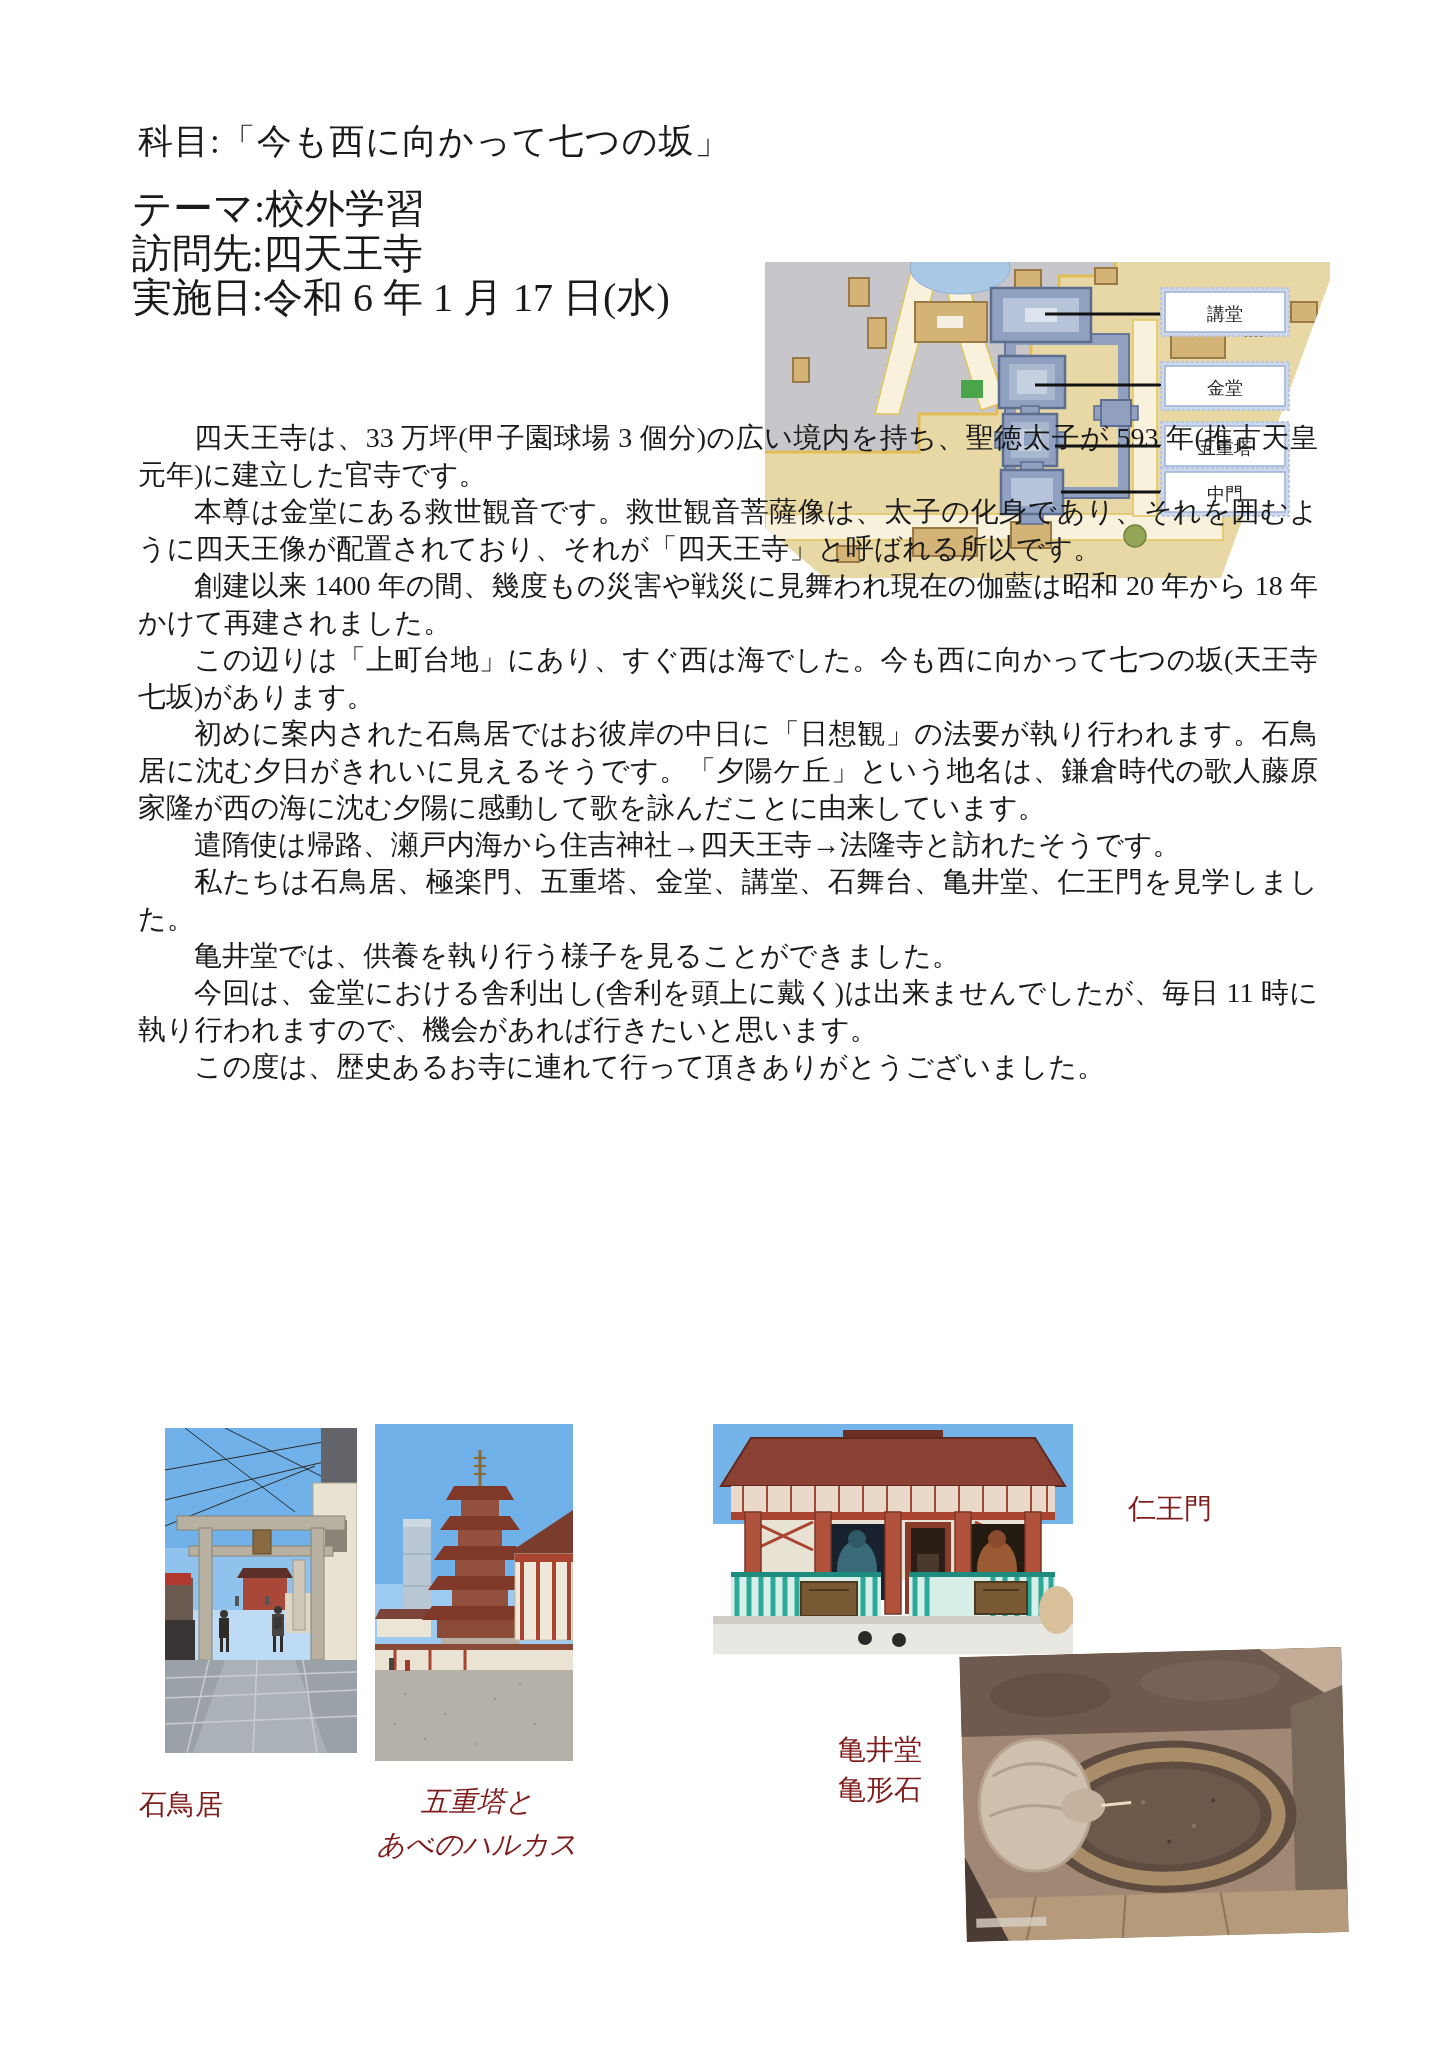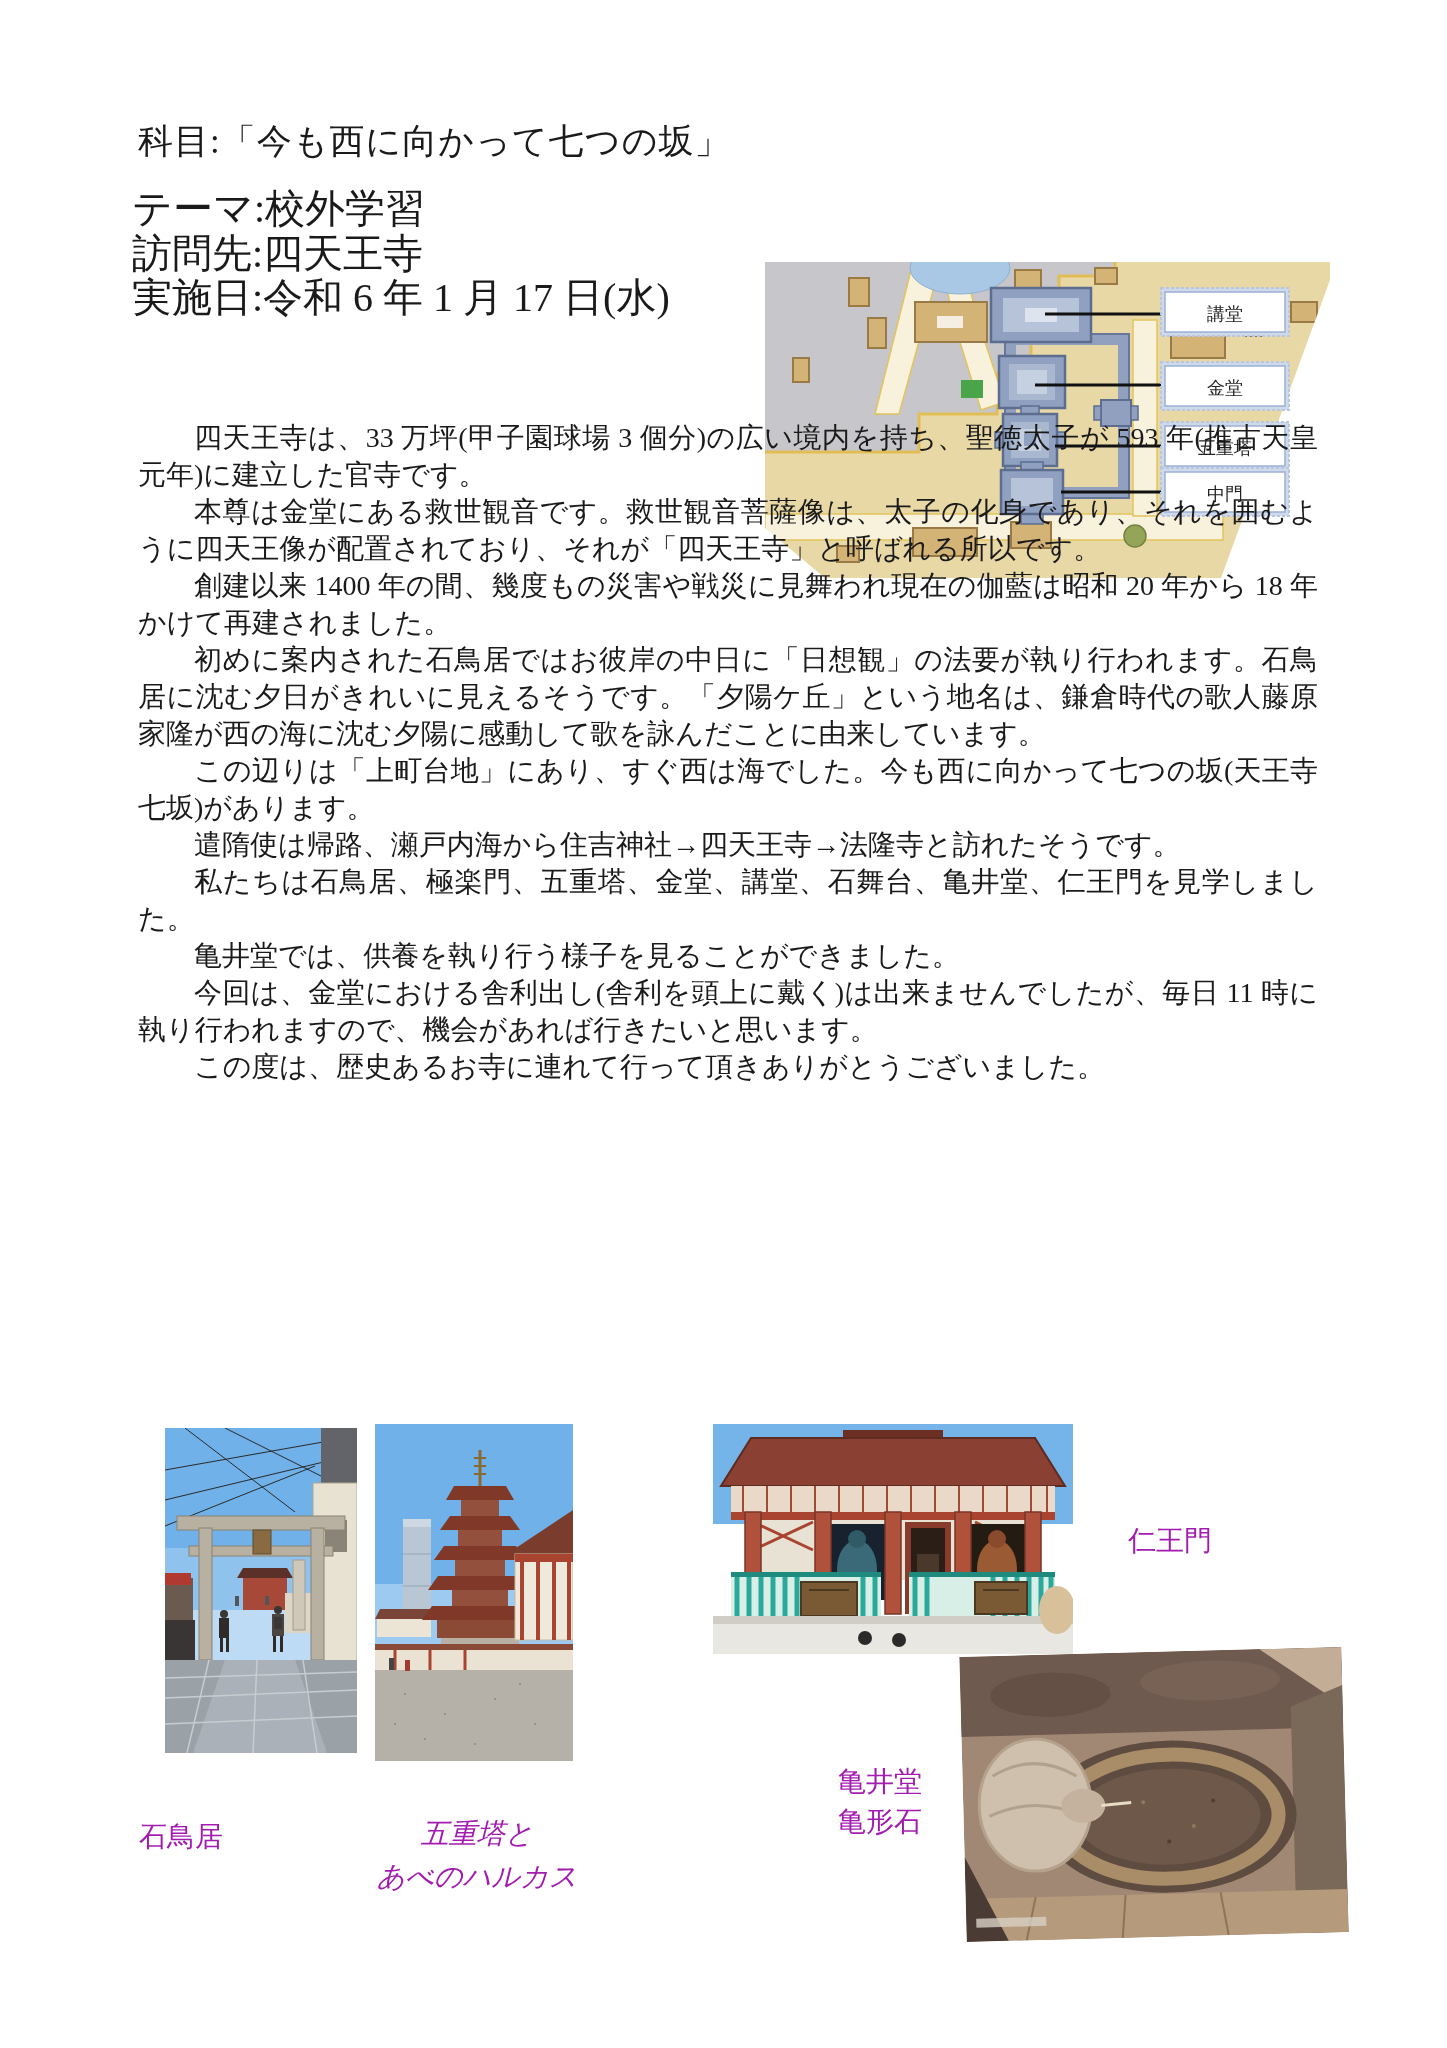--- a/index.html
+++ b/index.html
@@ -15,21 +15,21 @@
   #map-box svg{display:block;width:565px;height:316px;}
   #body-text{left:138px;top:419px;width:1180px;font-size:28px;line-height:37px;text-align:justify;}
   #body-text p{margin:0;text-indent:2em;}
   #body-text p.narrow{margin-right:737px;}
   .photo{overflow:hidden;}
   .photo svg{display:block;}
   #photo-torii{left:165px;top:1428px;width:192px;height:325px;}
   #photo-pagoda{left:375px;top:1424px;width:198px;height:337px;}
   #photo-nio{left:713px;top:1424px;width:360px;height:230px;}
   #photo-kame{left:963px;top:1652px;width:382px;height:285px;transform:rotate(-1.5deg);}
-  .cap{font-size:28px;color:#a21caf;margin-top:32px;}
+  .cap{font-size:28px;color:#7f1d1d;}
   #cap-torii{left:139px;top:1786px;width:195px;}
   #cap-pagoda{left:357px;top:1780px;width:240px;text-align:center;line-height:43px;font-style:italic;}
   #cap-nio{left:1128px;top:1490px;}
   #cap-kame{left:792px;top:1730px;width:130px;text-align:right;line-height:40px;}
 </style>
 </head>
 <body>
 
 <div id="page">
 
@@ -139,22 +139,22 @@
         <rect x="400" y="210" width="120" height="40" fill="#ffffff" stroke="#9db0d4" stroke-width="1.5"></rect>
         <text x="460" y="238" font-size="18" text-anchor="middle" fill="#222222">中門</text>
       </g>
     </svg>
   </div>
 
   <div class="abs" id="body-text">
     <p>四天王寺は、33 万坪(甲子園球場 3 個分)の広い境内を持ち、聖徳太子が 593 年(推古天皇元年)に建立した官寺です。</p>
     <p>本尊は金堂にある救世観音です。救世観音菩薩像は、太子の化身であり、それを囲むように四天王像が配置されており、それが「四天王寺」と呼ばれる所以です。</p>
     <p>創建以来 1400 年の間、幾度もの災害や戦災に見舞われ現在の伽藍は昭和 20 年から 18 年かけて再建されました。</p>
+    <p>この辺りは「上町台地」にあり、すぐ西は海でした。今も西に向かって七つの坂(天王寺七坂)があります。</p>
     <p>初めに案内された石鳥居ではお彼岸の中日に「日想観」の法要が執り行われます。石鳥居に沈む夕日がきれいに見えるそうです。「夕陽ケ丘」という地名は、鎌倉時代の歌人藤原家隆が西の海に沈む夕陽に感動して歌を詠んだことに由来しています。</p>
-    <p>この辺りは「上町台地」にあり、すぐ西は海でした。今も西に向かって七つの坂(天王寺七坂)があります。</p>
     <p>遣隋使は帰路、瀬戸内海から住吉神社→四天王寺→法隆寺と訪れたそうです。</p>
     <p>私たちは石鳥居、極楽門、五重塔、金堂、講堂、石舞台、亀井堂、仁王門を見学しました。</p>
     <p>亀井堂では、供養を執り行う様子を見ることができました。</p>
     <p>今回は、金堂における舎利出し(舎利を頭上に戴く)は出来ませんでしたが、毎日 11 時に執り行われますので、機会があれば行きたいと思います。</p>
     <p>この度は、歴史あるお寺に連れて行って頂きありがとうございました。</p>
   </div>
 
   <div class="abs photo" id="photo-torii">
     <svg viewBox="0 0 192 325" width="192" height="325">
       <rect x="0" y="0" width="192" height="120" fill="#6fb1e8"></rect>

